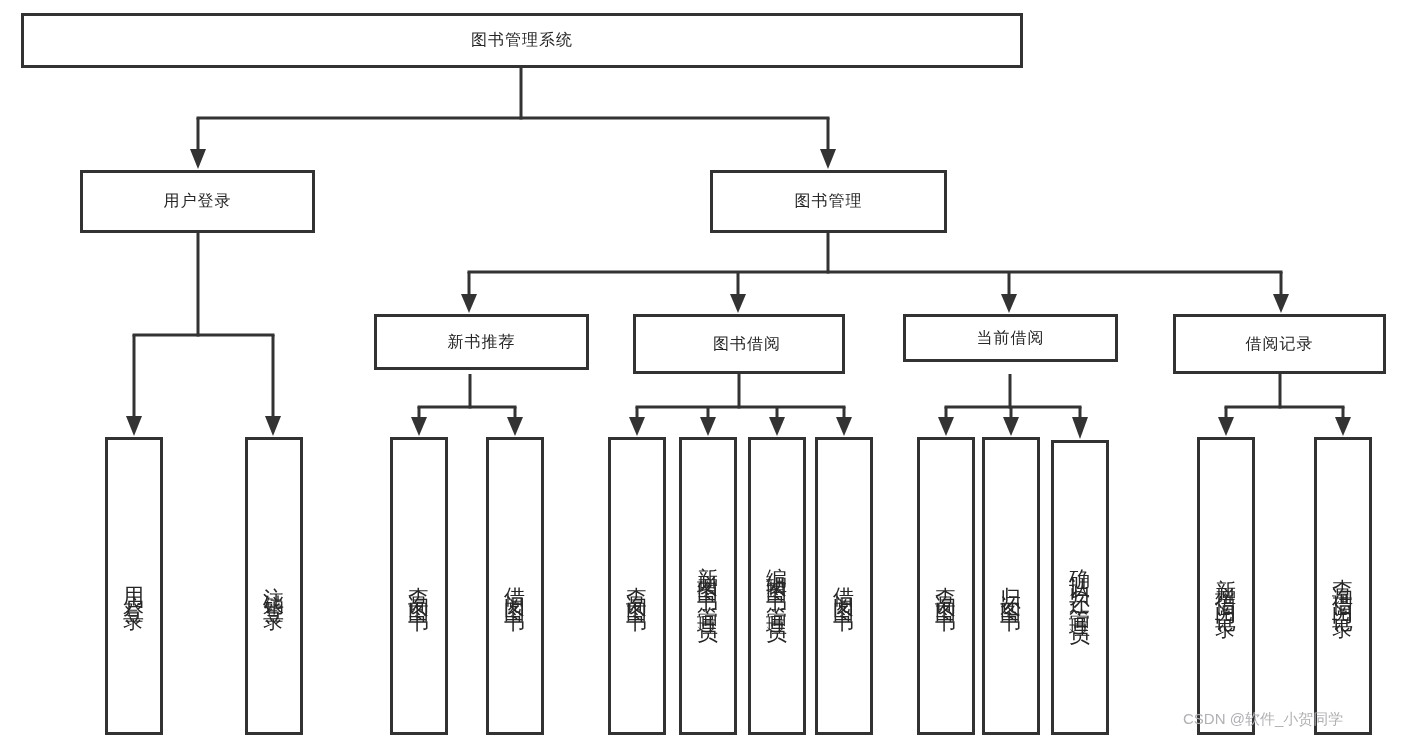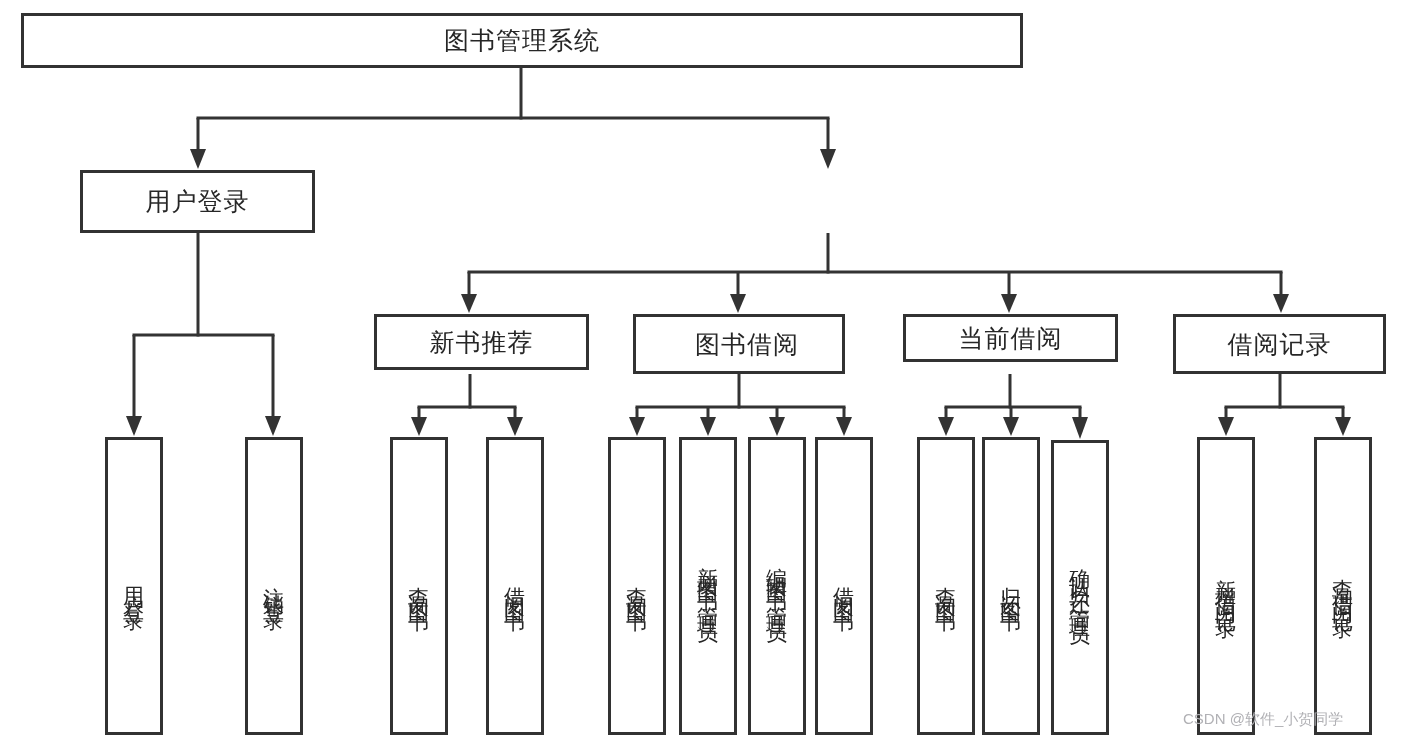--- a/index.html
+++ b/index.html
@@ -26,21 +26,21 @@
     box-sizing: border-box;
     background: #ffffff;
     border: 3px solid #323232;
     display: flex;
     align-items: center;
     justify-content: center;
     color: #262626;
     z-index: 2;
   }
   .node.h span {
-    font-size: 25px;
+    font-size: 16px;
     letter-spacing: 1px;
     white-space: nowrap;
   }
   .node.v span {
     writing-mode: vertical-rl;
     text-orientation: mixed;
     font-size: 21px;
     line-height: 1;
     letter-spacing: 8px;
     white-space: nowrap;
@@ -129,20 +129,23 @@
     </g>
   </svg>
 
   <div class="node h" style="left:21px; top:13px; width:1002px; height:55px;">
     <span>图书管理系统</span>
   </div>
 
   <div class="node h" style="left:80px; top:170px; width:235px; height:63px;">
     <span>用户登录</span>
   </div>
+  <div class="node h" style="left:710px; top:170px; width:237px; height:63px;">
+    <span>图书管理</span>
+  </div>
 
   <div class="node h" style="left:374px; top:314px; width:215px; height:56px;">
     <span>新书推荐</span>
   </div>
   <div class="node h" style="left:633px; top:314px; width:212px; height:60px;padding-left:16px;">
     <span>图书借阅</span>
   </div>
   <div class="node h" style="left:903px; top:314px; width:215px; height:48px;">
     <span>当前借阅</span>
   </div>

